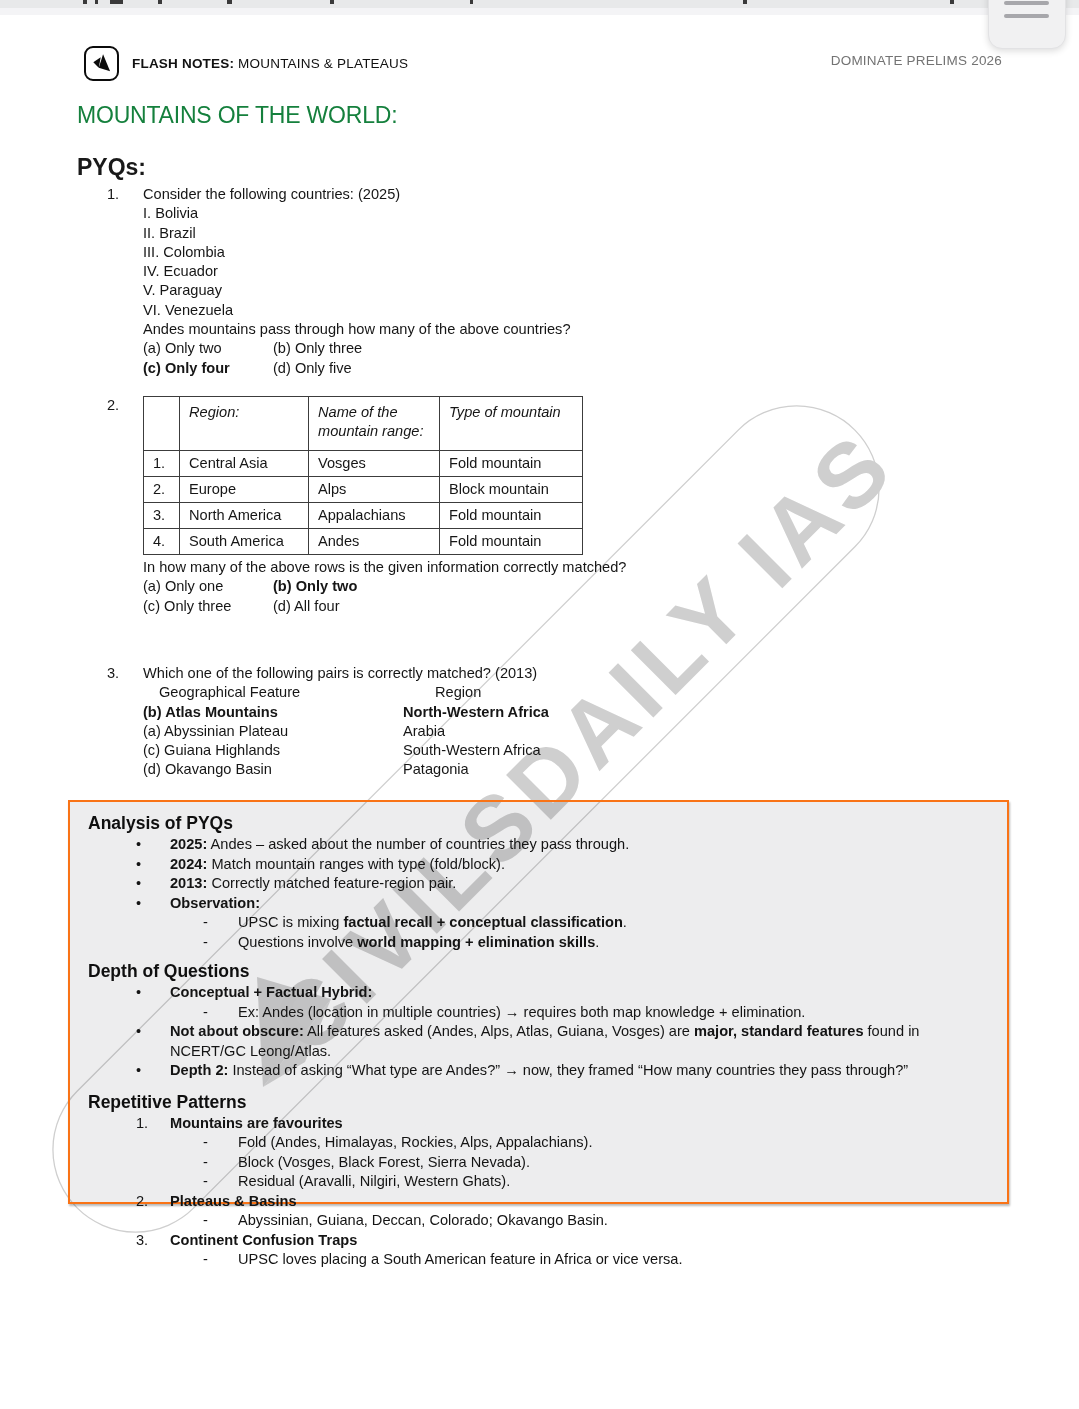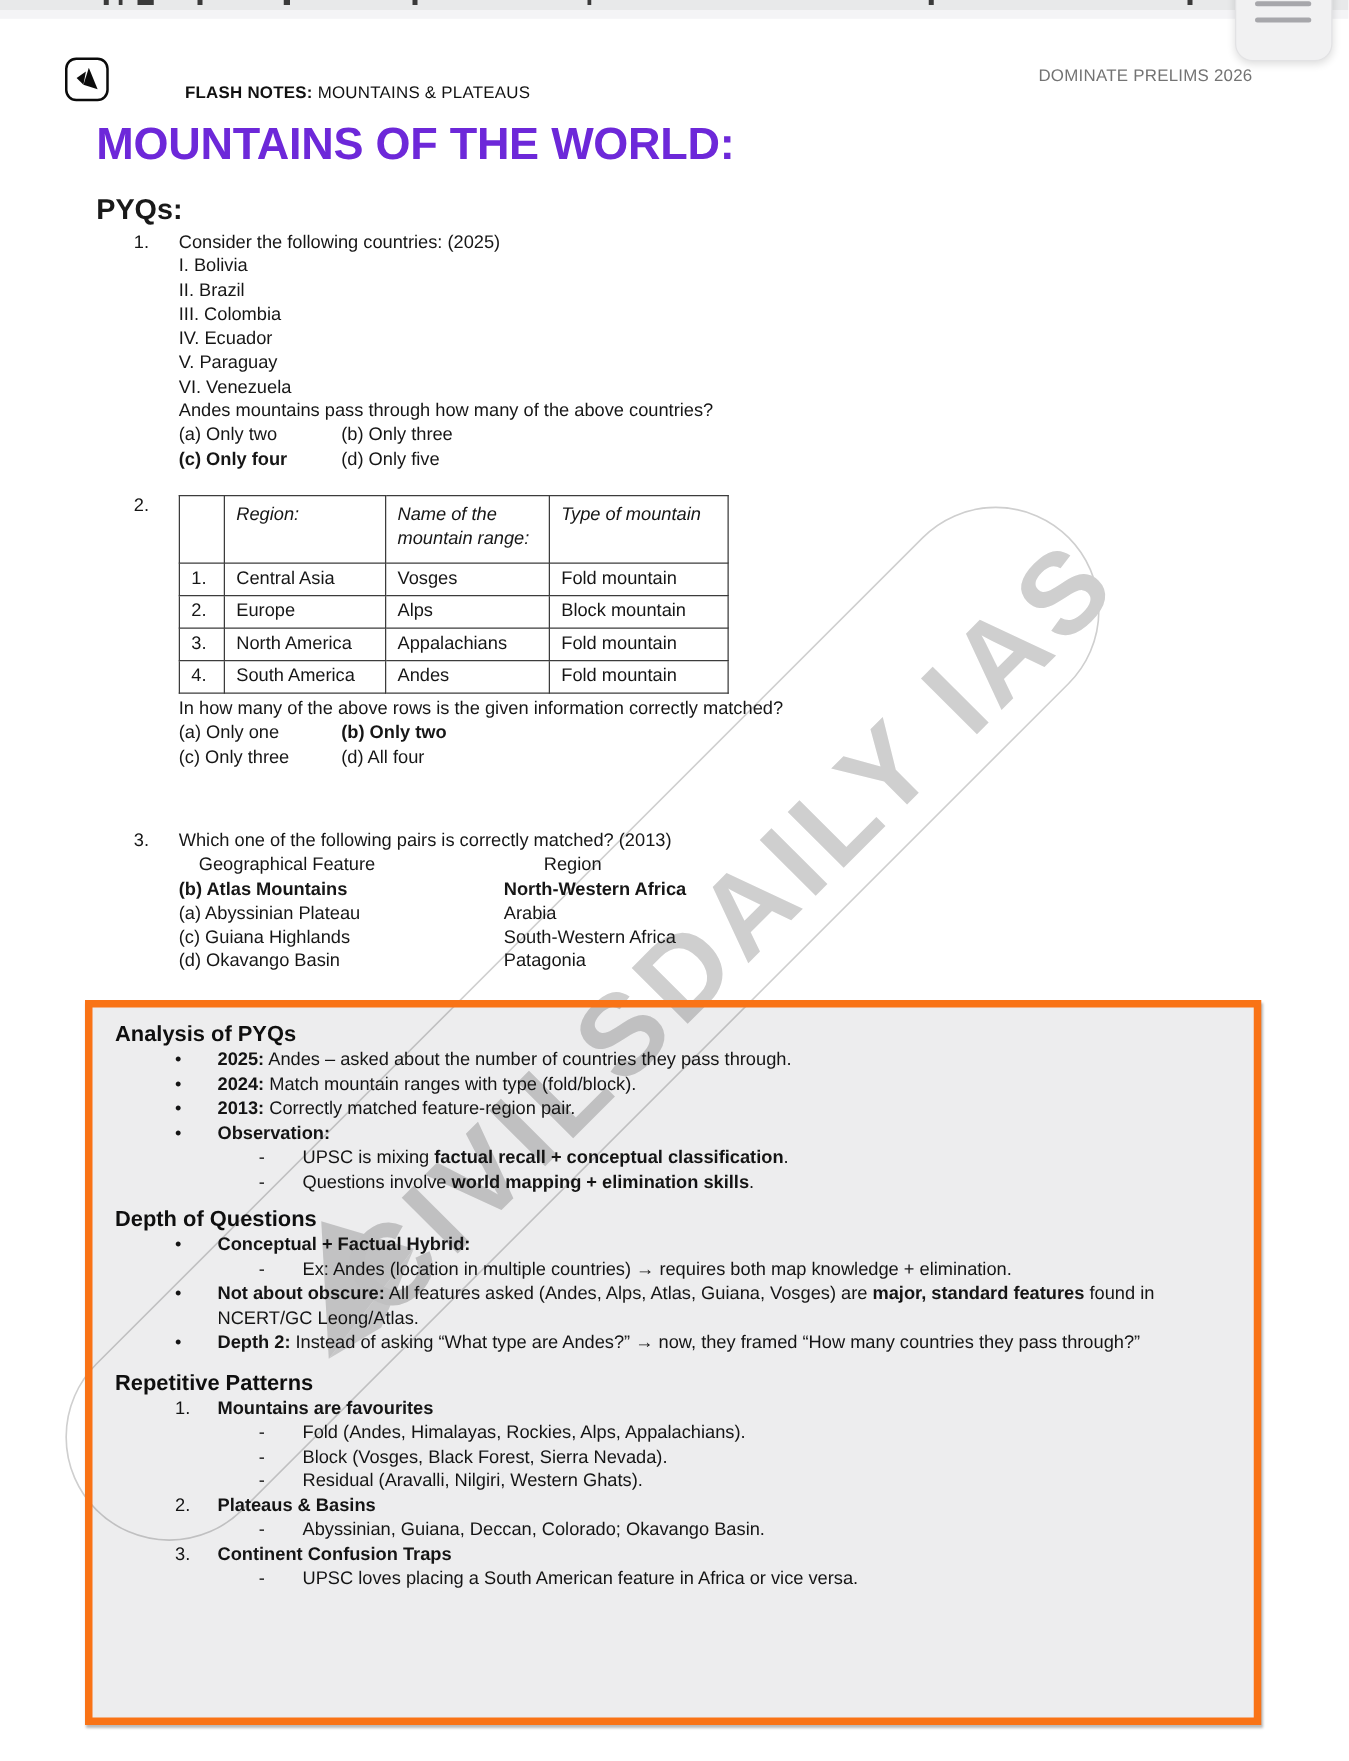--- a/index.html
+++ b/index.html
@@ -18,29 +18,29 @@
   .bar.b1{top:22px}.bar.b2{top:35px}
 
   
   .wm{position:absolute;left:0;top:0;width:1079px;height:1409px;z-index:1;pointer-events:none;}
   .wm-text{position:absolute;left:583px;top:743px;transform:translate(-50%,-50%) rotate(-45deg);
            font-size:92px;font-weight:bold;letter-spacing:6px;white-space:nowrap;color:#cfcfcf;}
 
   
   .doc{position:absolute;left:0;top:0;width:1079px;height:1409px;z-index:2;}
 
-  .hdr{position:absolute;left:52px;top:46px;display:flex;align-items:flex-end;gap:48px;}
+  .hdr{position:absolute;left:84px;top:46px;display:flex;align-items:center;}
   .logo-box{width:35px;height:35px;border:2px solid #0b0b0b;border-radius:9px;box-sizing:border-box;
             display:flex;align-items:center;justify-content:center;background:#fff;}
   .brand{margin-left:13px;font-size:13.5px;letter-spacing:.2px;color:#111;}
   .brand b{letter-spacing:.2px;}
   .hdr-right{position:absolute;right:77px;top:53px;font-size:13.5px;color:#737373;letter-spacing:.2px;}
 
-  .h1{position:absolute;left:77px;top:99px;font-size:36px;line-height:32px;font-weight:bold;
-      color:#6d28d9;letter-spacing:-.2px;}
+  .h1{position:absolute;left:77px;top:99px;font-size:23px;line-height:32px;font-weight:normal;
+      color:#15803d;letter-spacing:-.2px;}
   .pyqs-h{position:absolute;left:77px;top:153px;font-size:23px;line-height:28px;font-weight:600;color:#191919;}
 
   .q{position:absolute;left:107px;font-size:14.6px;line-height:19.3px;color:#161616;}
   .q .qnum{position:absolute;left:0;top:0;}
   .q .qbody{margin-left:36px;width:640px;}
   .opt-row{display:flex;}
   .opt1{width:130px;}
   .pair-row{display:flex;}
   .pair-f{width:260px;}
   .ital{margin-left:16px;}
@@ -51,22 +51,22 @@
 
   table.mtable{border-collapse:collapse;margin:0 0 3px 0;background:transparent;}
   table.mtable td{border:1.5px solid #3c3c3c;font-size:14.6px;line-height:19px;padding:3px 9px;vertical-align:middle;color:#161616;}
   table.mtable tr.hrow td{font-style:italic;height:44px;vertical-align:top;padding-top:6px;}
   td.c0{width:17px;}
   td.c1{width:110px;}
   td.c2{width:112px;}
   td.c3{width:124px;}
 
   
-  .abox{position:absolute;left:68px;top:800px;width:941px;height:580px;box-sizing:border-box;
-        background:rgba(12,12,22,0.075);border:6px solid #f97316;box-shadow:1px 2px 2px rgba(0,0,0,.28);
+  .abox{position:absolute;left:68px;top:800px;width:941px;height:404px;box-sizing:border-box;
+        background:rgba(12,12,22,0.075);border:2px solid #f97316;box-shadow:1px 2px 2px rgba(0,0,0,.28);
         padding:9px 18px;font-size:14.6px;line-height:19.5px;color:#141414;}
   .box-h{font-size:17.5px;line-height:24px;font-weight:bold;color:#0f0f0f;}
   .box-h.mt1{margin-top:7px;}
   .box-h.mt2{margin-top:9px;}
   .row{display:flex;}
   .row .mk{flex:none;}
   .lvl1 .mk{margin-left:48px;width:34px;}
   .lvl2 .mk{margin-left:115px;width:35px;}
   .lvl1 .tx{width:832px;}
   .lvl2 .tx{width:760px;}

